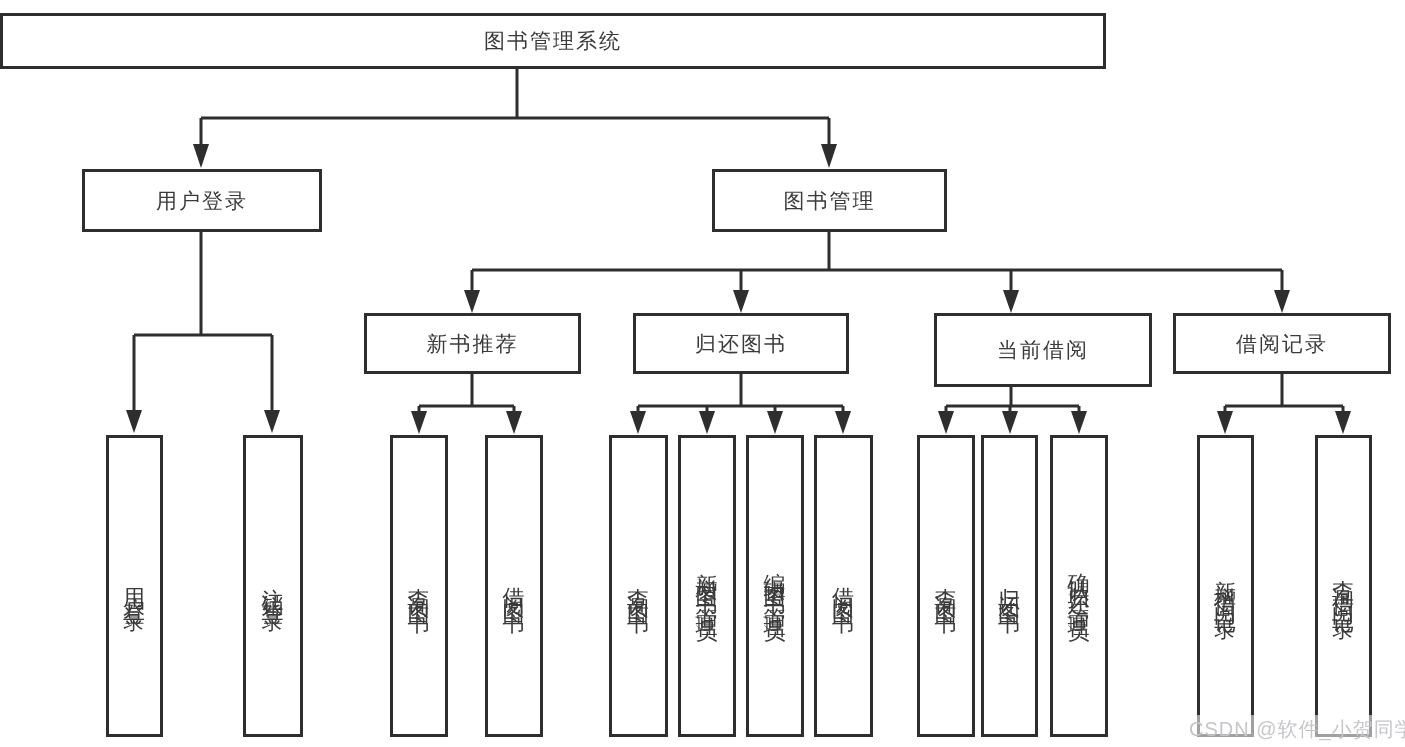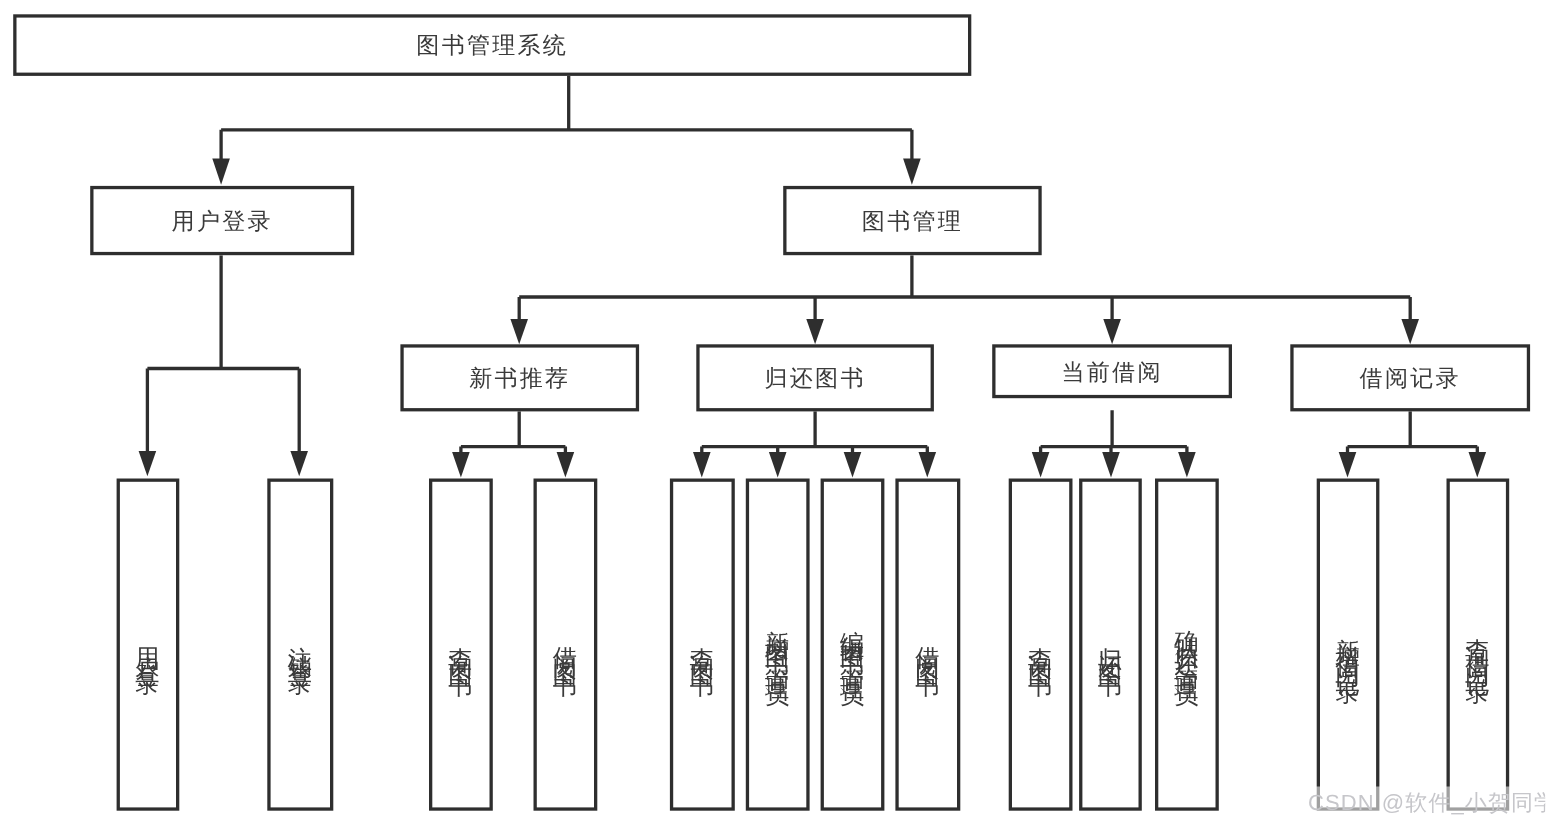--- a/index.html
+++ b/index.html
@@ -99,38 +99,38 @@
       <polygon points="767,411 783,411 775,434"></polygon>
       <polygon points="835,411 851,411 843,434"></polygon>
       <polygon points="938,411 954,411 946,434"></polygon>
       <polygon points="1002,411 1018,411 1010,434"></polygon>
       <polygon points="1071,411 1087,411 1079,434"></polygon>
       <polygon points="1217,411 1233,411 1225,434"></polygon>
       <polygon points="1335,411 1351,411 1343,434"></polygon>
     </g>
   </svg>
 
-  <div class="node h-node" style="left:12px;top:13px;width:871px;height:56px">
+  <div class="node h-node" style="left:0;top:13px;width:1106px;height:56px">
     <span>图书管理系统</span>
   </div>
 
   <div class="node h-node" style="left:82px;top:169px;width:240px;height:63px">
     <span>用户登录</span>
   </div>
   <div class="node h-node" style="left:364px;top:313px;width:217px;height:61px">
     <span>新书推荐</span>
   </div>
 
   <div class="node h-node" style="left:712px;top:169px;width:235px;height:63px">
     <span>图书管理</span>
   </div>
   <div class="node h-node" style="left:633px;top:313px;width:216px;height:61px">
     <span>归还图书</span>
   </div>
-  <div class="node h-node" style="left:902px;top:313px;width:218px;height:49px">
+  <div class="node h-node" style="left:934px;top:313px;width:218px;height:74px">
     <span>当前借阅</span>
   </div>
   <div class="node h-node" style="left:1173px;top:313px;width:218px;height:61px">
     <span>借阅记录</span>
   </div>
 
   <div class="node v-node" style="left:106px;top:435px;width:57px;height:302px">
     <span>用户登录</span>
   </div>
   <div class="node v-node" style="left:243px;top:435px;width:60px;height:302px">

